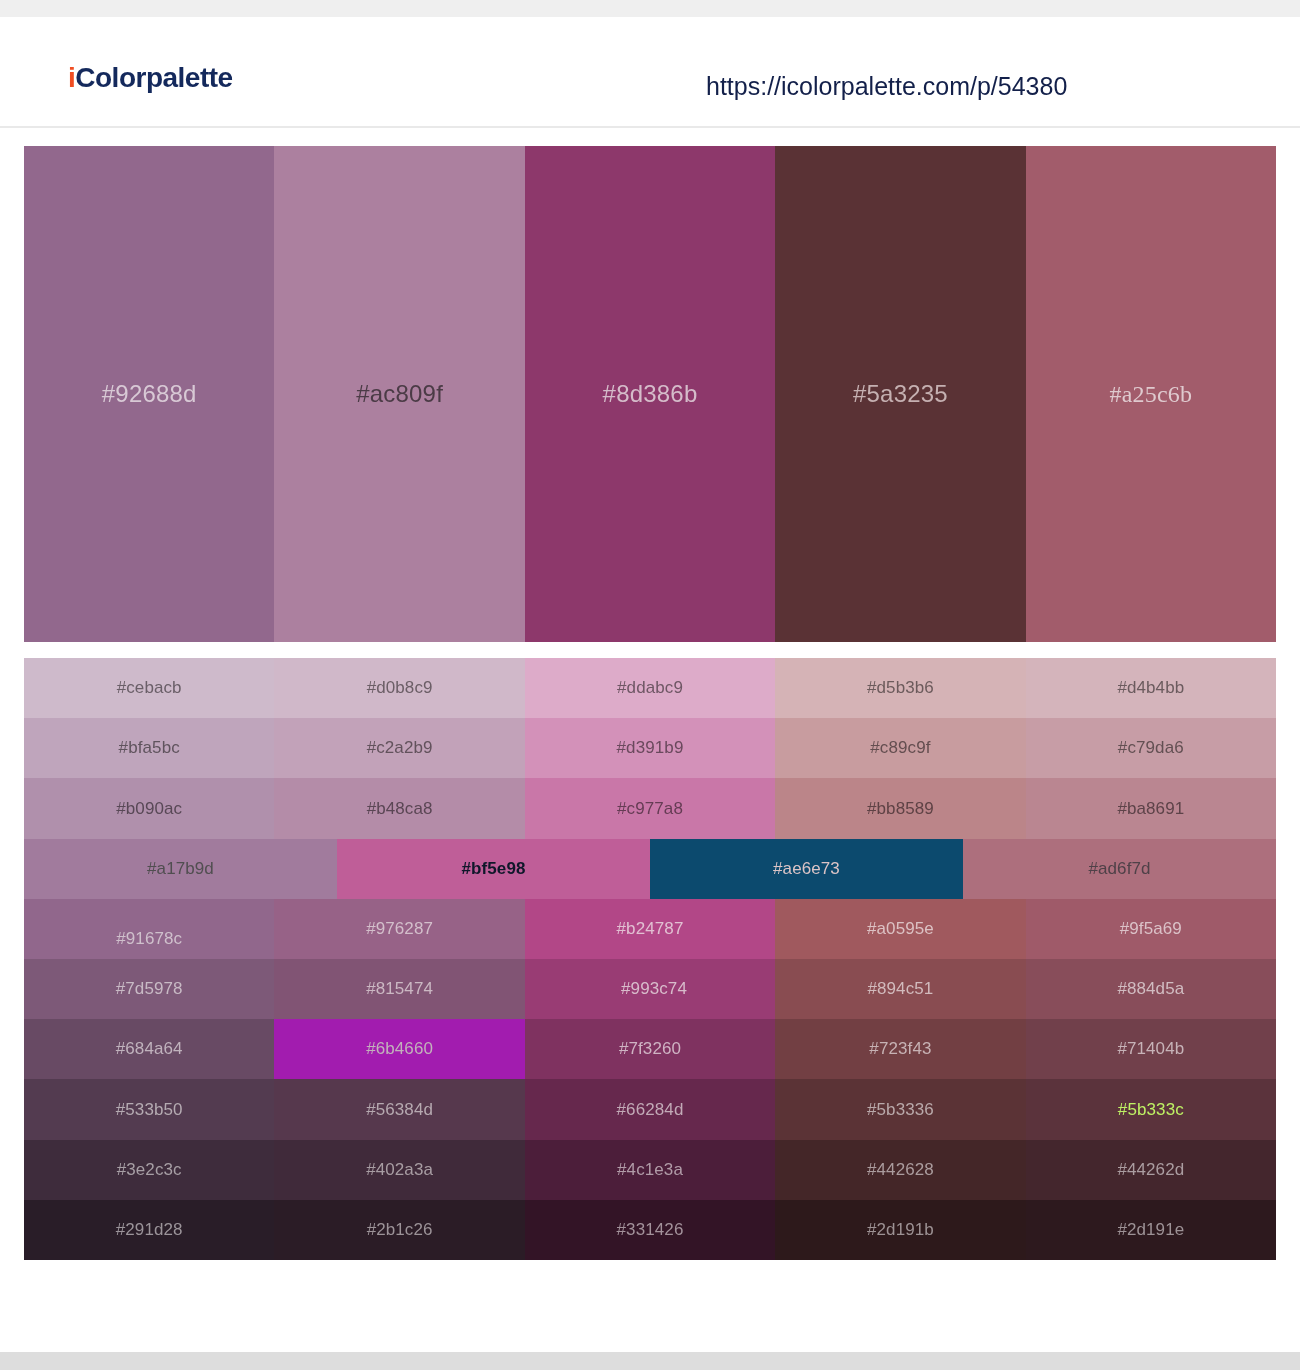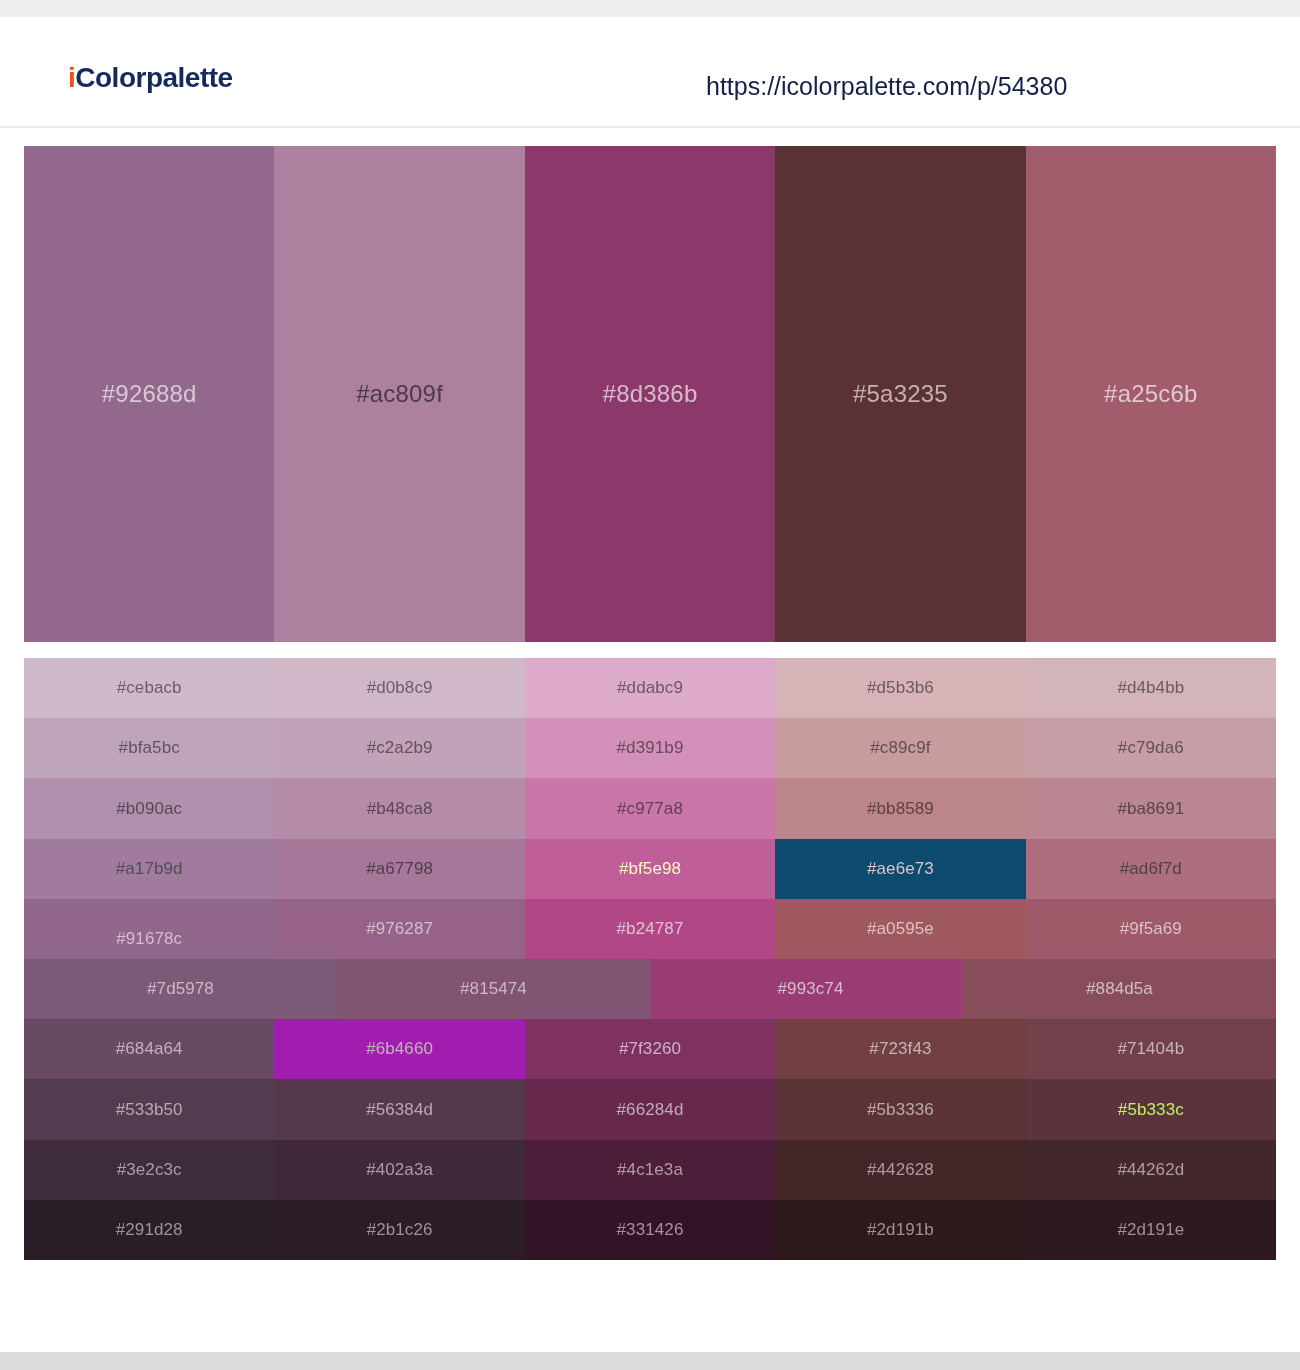--- a/index.html
+++ b/index.html
@@ -138,21 +138,21 @@
       <div class="swatch" style="background: rgb(172, 128, 159);">
         <span class="swatch-label" style="color: rgb(75, 59, 70);">#ac809f</span>
       </div>
       <div class="swatch" style="background: rgb(141, 56, 107);">
         <span class="swatch-label" style="color: rgb(213, 188, 202);">#8d386b</span>
       </div>
       <div class="swatch" style="background: rgb(90, 50, 53);">
         <span class="swatch-label" style="color: rgb(197, 176, 177);">#5a3235</span>
       </div>
       <div class="swatch" style="background: rgb(162, 92, 107);">
-        <span class="swatch-label" style="color: rgb(223, 202, 207);">#a25c6b</span>
+        <span class="swatch-label" style="color: rgb(223, 202, 207); font-family: Liberation Serif, serif;">#a25c6b</span>
       </div>
     </div>
 
   <div class="grid">
       <div class="grid-row">
         <div class="grid-cell" style="background: rgb(206, 186, 203);">
           <span style="color: rgb(106, 95, 104);">#cebacb</span>
         </div>
         <div class="grid-cell" style="background: rgb(208, 184, 201);">
           <span style="color: rgb(107, 94, 102);">#d0b8c9</span>
@@ -198,25 +198,22 @@
           <span style="color: rgb(94, 66, 69);">#bb8589</span>
         </div>
         <div class="grid-cell" style="background: rgb(186, 134, 145);">
           <span style="color: rgb(93, 67, 73);">#ba8691</span>
         </div>
       </div>
       <div class="grid-row">
         <div class="grid-cell" style="background: rgb(161, 123, 157);">
           <span style="color: rgb(80, 78, 80);">#a17b9d</span>
         </div>
-        <div class="grid-cell" style="background: rgb(166, 119, 152);">
-          <span style="color: rgb(79, 61, 76);">#a67798</span>
-        </div>
         <div class="grid-cell" style="background: rgb(191, 94, 152);">
-          <span style="color: #fef9c3;">#bf5e98</span>
+          <span style="color: #0f172a; font-weight: bold;">#bf5e98</span>
         </div>
         <div class="grid-cell" style="background: #0c4a6e;">
           <span style="color: rgb(220, 196, 198);">#ae6e73</span>
         </div>
         <div class="grid-cell" style="background: rgb(173, 111, 125);">
           <span style="color: rgb(79, 65, 72);">#ad6f7d</span>
         </div>
       </div>
       <div class="grid-row">
         <div class="grid-cell" style="background: rgb(145, 103, 140);">
@@ -238,20 +235,23 @@
       <div class="grid-row">
         <div class="grid-cell" style="background: rgb(125, 89, 120);">
           <span style="color: rgb(200, 186, 197);">#7d5978</span>
         </div>
         <div class="grid-cell" style="background: rgb(129, 84, 116);">
           <span style="color: rgb(203, 184, 195);">#815474</span>
         </div>
         <div class="grid-cell" style="background: rgb(153, 60, 116);">
           <span style="color: rgb(216, 188, 203); margin-left: 8px;">#993c74</span>
         </div>
+        <div class="grid-cell" style="background: rgb(137, 76, 81);">
+          <span style="color: rgb(210, 187, 189);">#894c51</span>
+        </div>
         <div class="grid-cell" style="background: rgb(136, 77, 90);">
           <span style="color: rgb(209, 188, 193);">#884d5a</span>
         </div>
       </div>
       <div class="grid-row">
         <div class="grid-cell" style="background: rgb(104, 74, 100);">
           <span style="color: rgb(192, 179, 189);">#684a64</span>
         </div>
         <div class="grid-cell" style="background: #a21caf;">
           <span style="color: rgb(194, 178, 187);">#6b4660</span>

